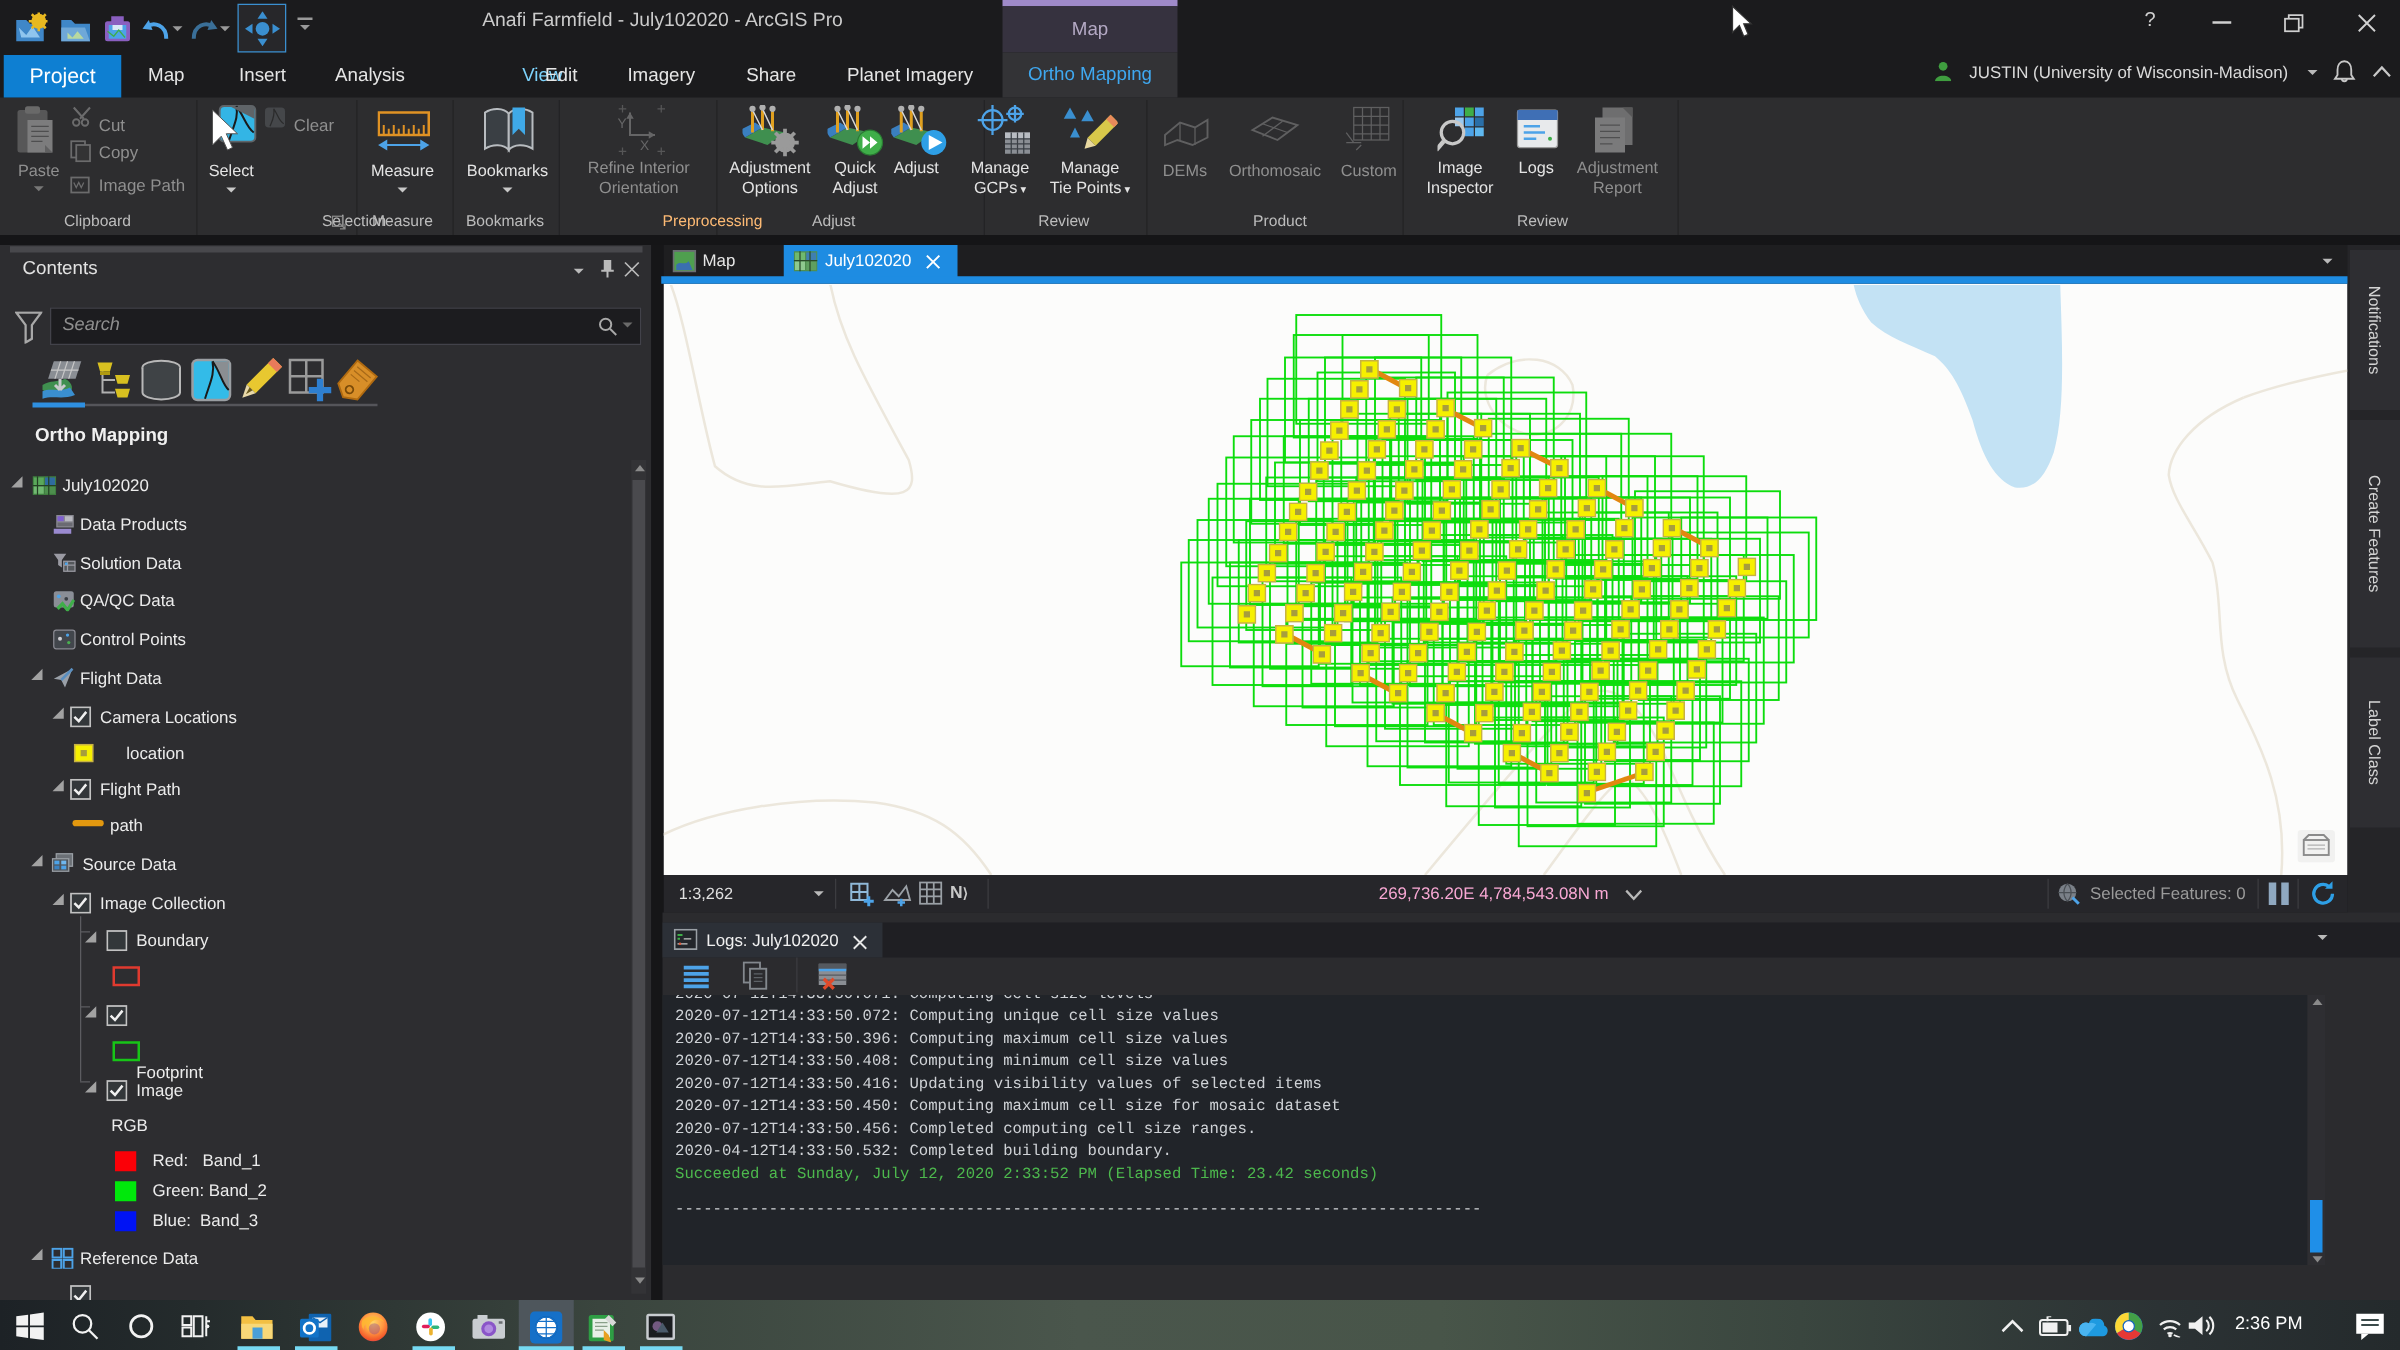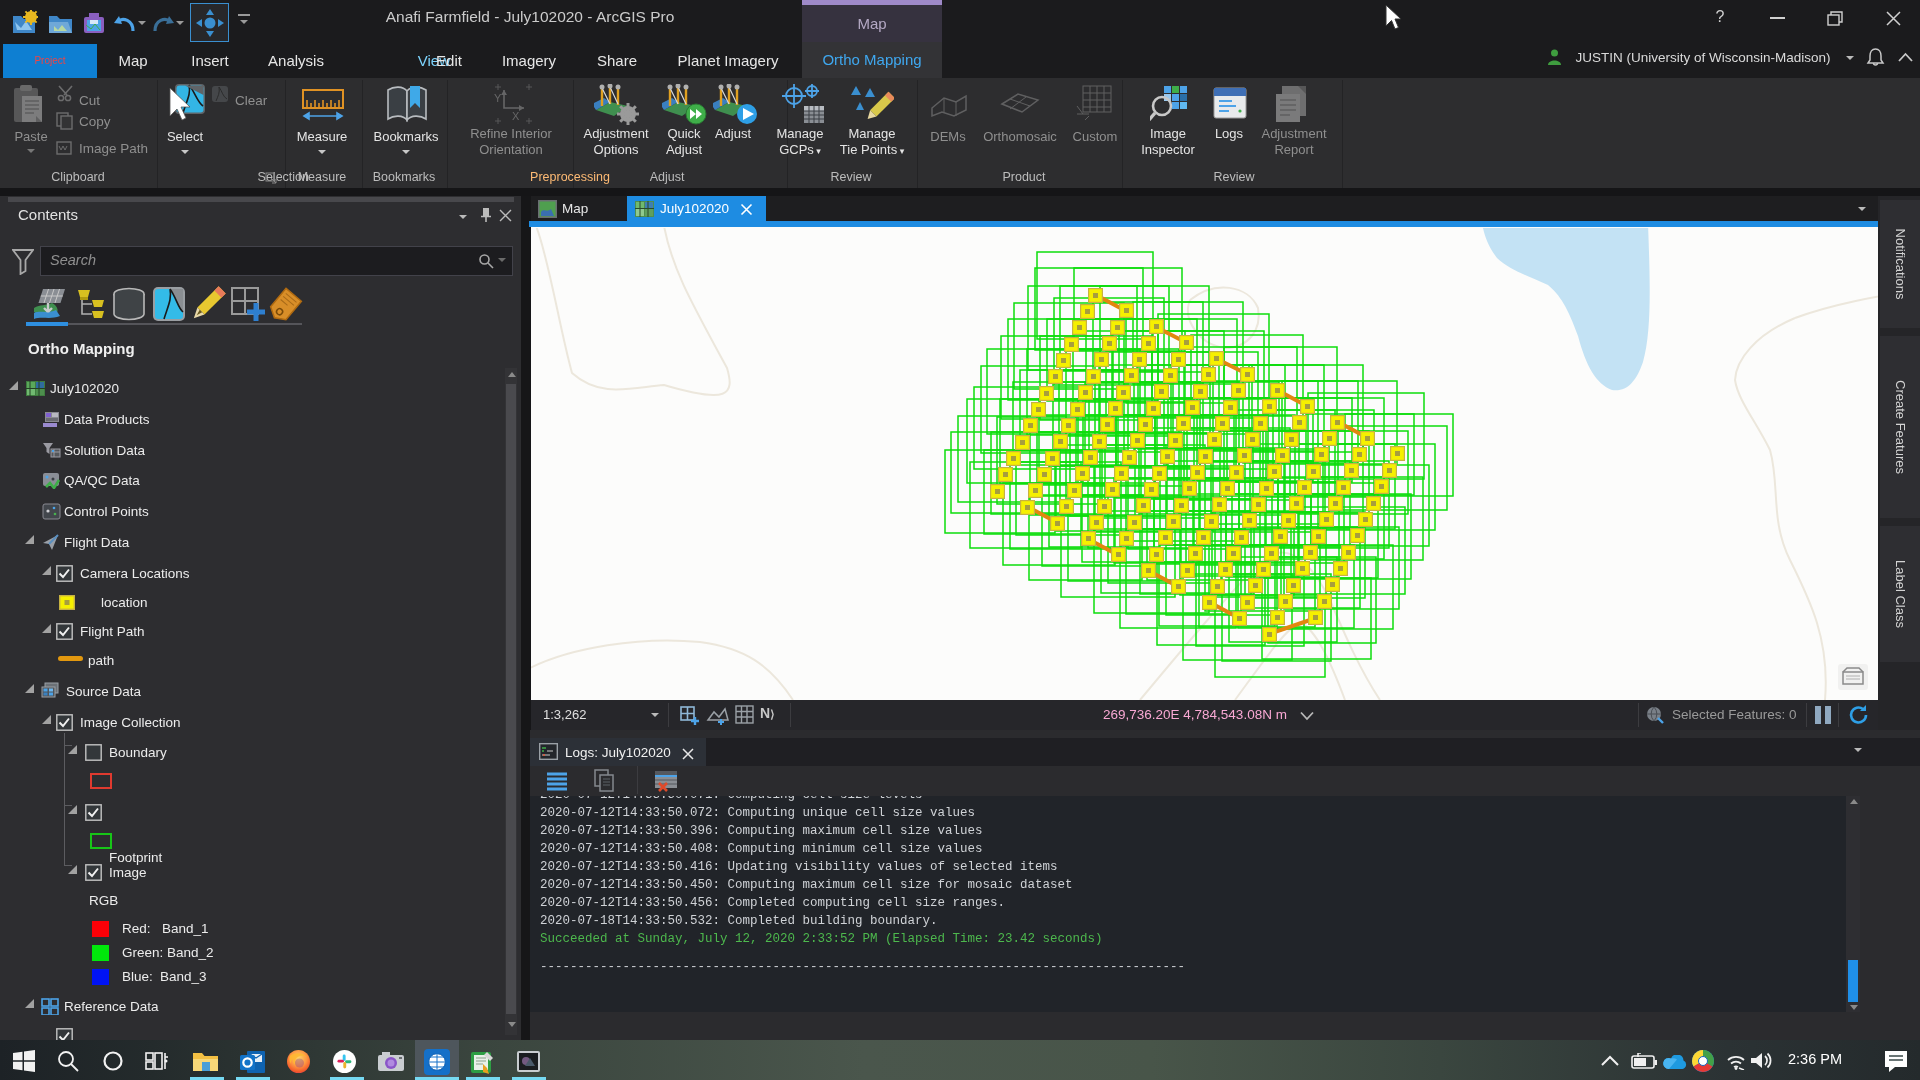--- a/index.html
+++ b/index.html
@@ -3,21 +3,21 @@
 * {margin:0;padding:0;box-sizing:border-box}
 body {width:1920px;height:1080px;overflow:hidden;position:relative;background:#1b1b1d;font-family:"Liberation Sans",sans-serif}
 .ab {position:absolute}
 .tt {font-size:13.5px;color:#ececec;white-space:nowrap}
 .mono {font-family:"Liberation Mono",monospace;font-size:12.5px;white-space:pre}
 </style></head><body>
 <div class="ab" style="left:0;top:0;width:1920px;height:78px;background:#1b1b1d"></div>
 <div class="ab" style="left:0;top:78px;width:1920px;height:110px;background:#2d2d2f"></div>
 <div class="ab" style="left:0;top:188px;width:1920px;height:8px;background:#151517"></div>
 <div class="ab" style="left:3px;top:44px;width:94px;height:34px;background:#0e7fd2"></div>
-<div class="ab" style="left:3px;top:44px;width:94px;height:34px;line-height:34px;text-align:center;font-size:10px;color:#ef4444">Project</div>
+<div class="ab" style="left:3px;top:44px;width:94px;height:34px;line-height:34px;text-align:center;font-size:17px;color:#ffffff">Project</div>
 <div class="ab" style="left:63px;top:44px;width:140px;height:34px;line-height:34px;text-align:center;font-size:15px;color:#e6e6e6">Map</div>
 <div class="ab" style="left:140px;top:44px;width:140px;height:34px;line-height:34px;text-align:center;font-size:15px;color:#e6e6e6">Insert</div>
 <div class="ab" style="left:226px;top:44px;width:140px;height:34px;line-height:34px;text-align:center;font-size:15px;color:#e6e6e6">Analysis</div>
 <div class="ab" style="left:310px;top:44px;width:140px;height:34px;line-height:34px;text-align:right;font-size:15px;color:#7dd3fc">View</div>
 <div class="ab" style="left:379px;top:44px;width:140px;height:34px;line-height:34px;text-align:center;font-size:15px;color:#e6e6e6">Edit</div>
 <div class="ab" style="left:459px;top:44px;width:140px;height:34px;line-height:34px;text-align:center;font-size:15px;color:#e6e6e6">Imagery</div>
 <div class="ab" style="left:547px;top:44px;width:140px;height:34px;line-height:34px;text-align:center;font-size:15px;color:#e6e6e6">Share</div>
 <div class="ab" style="left:658px;top:44px;width:140px;height:34px;line-height:34px;text-align:center;font-size:15px;color:#e6e6e6">Planet Imagery</div>
 <div class="ab" style="left:802px;top:0;width:140px;height:5px;background:#9f8ac9"></div>
 <div class="ab" style="left:802px;top:5px;width:140px;height:37px;background:#36323f"></div>
@@ -929,21 +929,21 @@
 <div class="ab" style="left:1848px;top:960px;width:10px;height:42px;background:#1f8fe8"></div>
 <div class="ab" style="left:1850px;top:1005px;width:0;height:0;border-left:4px solid transparent;border-right:4px solid transparent;border-top:5px solid #8a8a8a"></div>
 <div class="ab" style="left:530px;top:796px;width:1316px;height:216px;overflow:hidden">
     <div class="ab mono" style="left:10px;top:-8px;color:#cfd2d6">2020-07-12T14:33:50.071: Computing cell size levels</div>
     <div class="ab mono" style="left:10px;top:10px;color:#cfd2d6">2020-07-12T14:33:50.072: Computing unique cell size values</div>
     <div class="ab mono" style="left:10px;top:28px;color:#cfd2d6">2020-07-12T14:33:50.396: Computing maximum cell size values</div>
     <div class="ab mono" style="left:10px;top:46px;color:#cfd2d6">2020-07-12T14:33:50.408: Computing minimum cell size values</div>
     <div class="ab mono" style="left:10px;top:64px;color:#cfd2d6">2020-07-12T14:33:50.416: Updating visibility values of selected items</div>
     <div class="ab mono" style="left:10px;top:82px;color:#cfd2d6">2020-07-12T14:33:50.450: Computing maximum cell size for mosaic dataset</div>
     <div class="ab mono" style="left:10px;top:100px;color:#cfd2d6">2020-07-12T14:33:50.456: Completed computing cell size ranges.</div>
-    <div class="ab mono" style="left:10px;top:118px;color:#cfd2d6">2020-07-18T14:33:50.532: Completed building boundary.</div>
+    <div class="ab mono" style="left:10px;top:118px;color:#cfd2d6">2020-04-12T14:33:50.532: Completed building boundary.</div>
     <div class="ab mono" style="left:10px;top:136px;color:#4db84d">Succeeded at Sunday, July 12, 2020 2:33:52 PM (Elapsed Time: 23.42 seconds)</div>
     <div class="ab mono" style="left:10px;top:164px;color:#cfd2d6">--------------------------------------------------------------------------------------</div>
   </div>
 <div class="ab" style="left:0;top:1040px;width:1920px;height:40px;background:linear-gradient(90deg,#1d2226 0%,#242b2c 8%,#3a453e 25%,#4a564c 45%,#485549 60%,#3a463f 75%,#2b3234 90%,#242a2c 100%)"></div>
 <svg class="ab" style="left:12px;top:1049px" width="24" height="24">
     <path d="M1 4 L10.5 2.7 V11.3 H1 Z M12 2.5 L23 1 V11.3 H12 Z M1 12.7 H10.5 V21.3 L1 20 Z M12 12.7 H23 V23 L12 21.5 Z" fill="#f2f2f2"></path>
   </svg>
 <svg class="ab" style="left:56px;top:1049px" width="24" height="24">
     <circle cx="10" cy="10" r="7" fill="none" stroke="#f2f2f2" stroke-width="1.8"></circle>
     <path d="M15 15 L22 22" stroke="#f2f2f2" stroke-width="1.8"></path>

